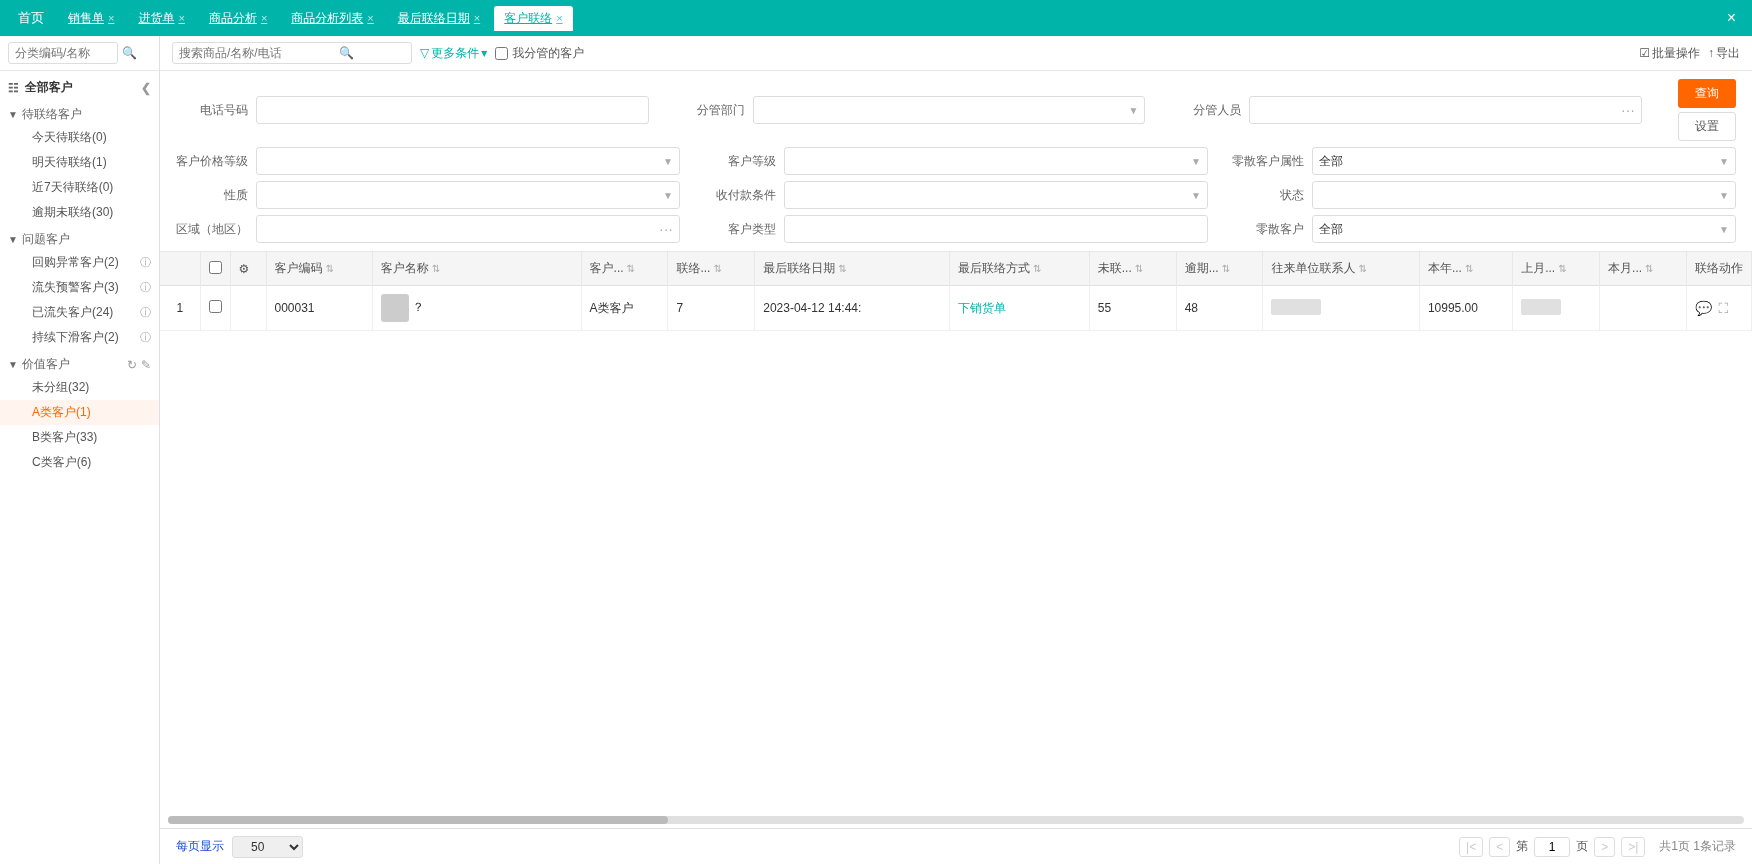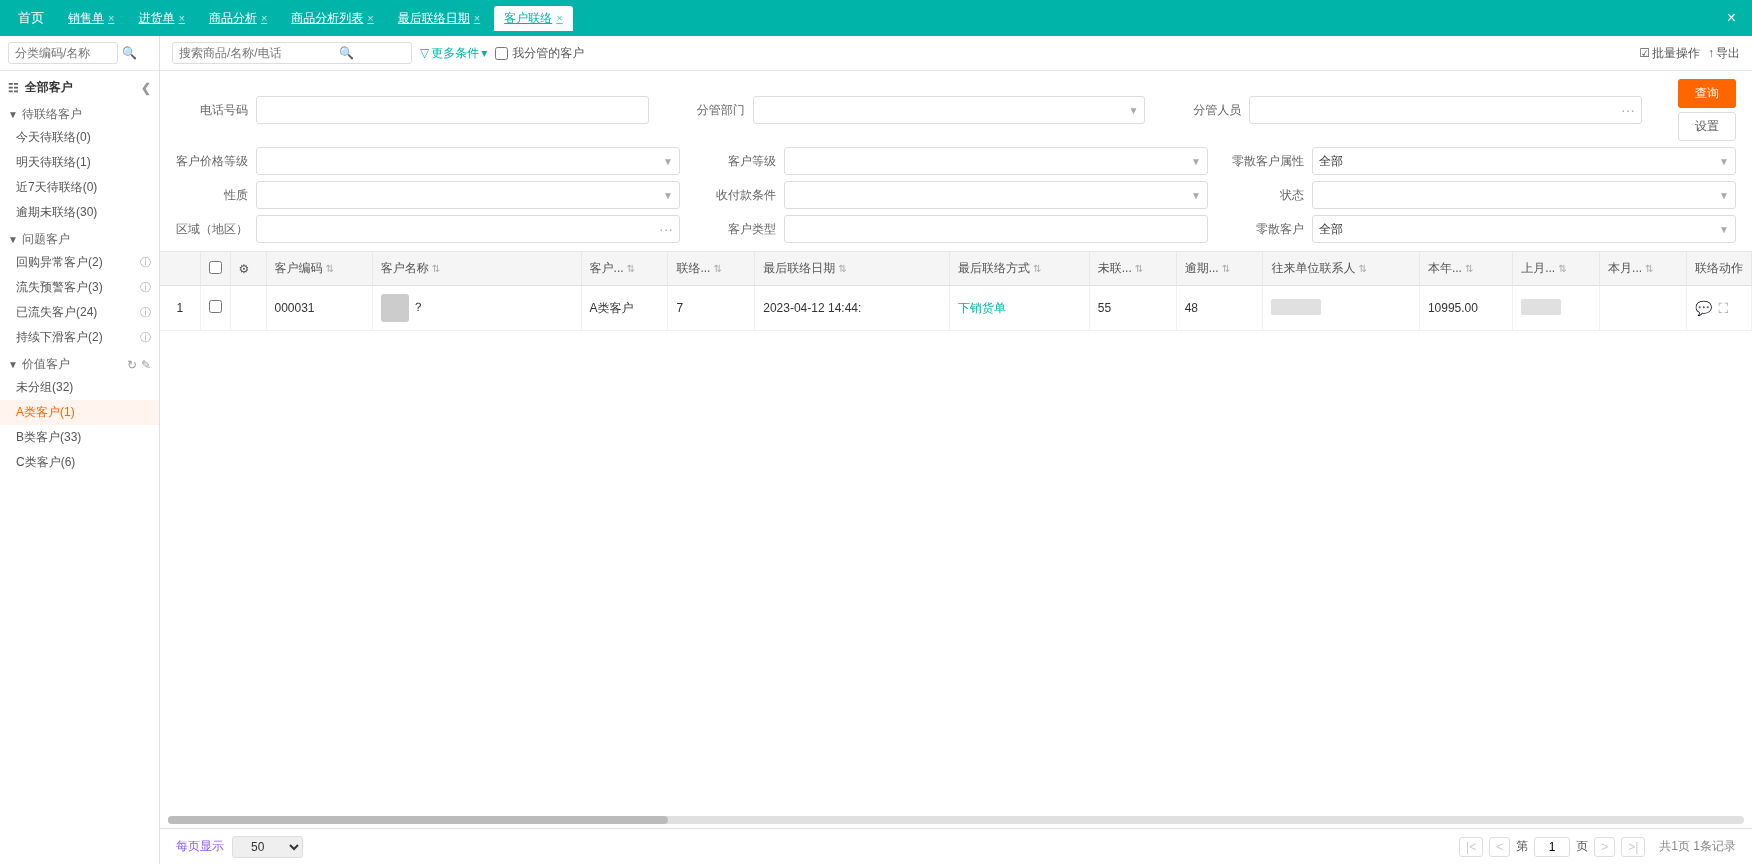--- a/index.html
+++ b/index.html
@@ -104,21 +104,21 @@
       color: #666;
       font-size: 12px;
       display: flex;
       align-items: center;
       gap: 4px;
     }
     .sidebar-group-title .arrow {
       font-size: 10px;
     }
     .sidebar-item {
-      padding: 4px 8px 4px 16px;
+      padding: 4px 8px 4px 32px;
       color: #555;
       cursor: pointer;
       display: flex;
       align-items: center;
       justify-content: space-between;
     }
     .sidebar-item.active {
       background: #fff5ee;
       color: #ff6600;
     }
@@ -317,21 +317,21 @@
     
     .bottom-bar {
       background: #fff;
       border-top: 1px solid #e0e0e0;
       padding: 6px 16px;
       display: flex;
       align-items: center;
       gap: 8px;
       min-height: 36px;
     }
-    .page-size-label { color: #8b5cf6; }
+    .page-size-label { color: #1d4ed8; }
     .page-size-select {
       border: 1px solid #ddd;
       border-radius: 3px;
       padding: 2px 14px;
       font-size: 12px;
       color: #333;
       cursor: pointer;
     }
     .page-nav {
       margin-left: auto;

